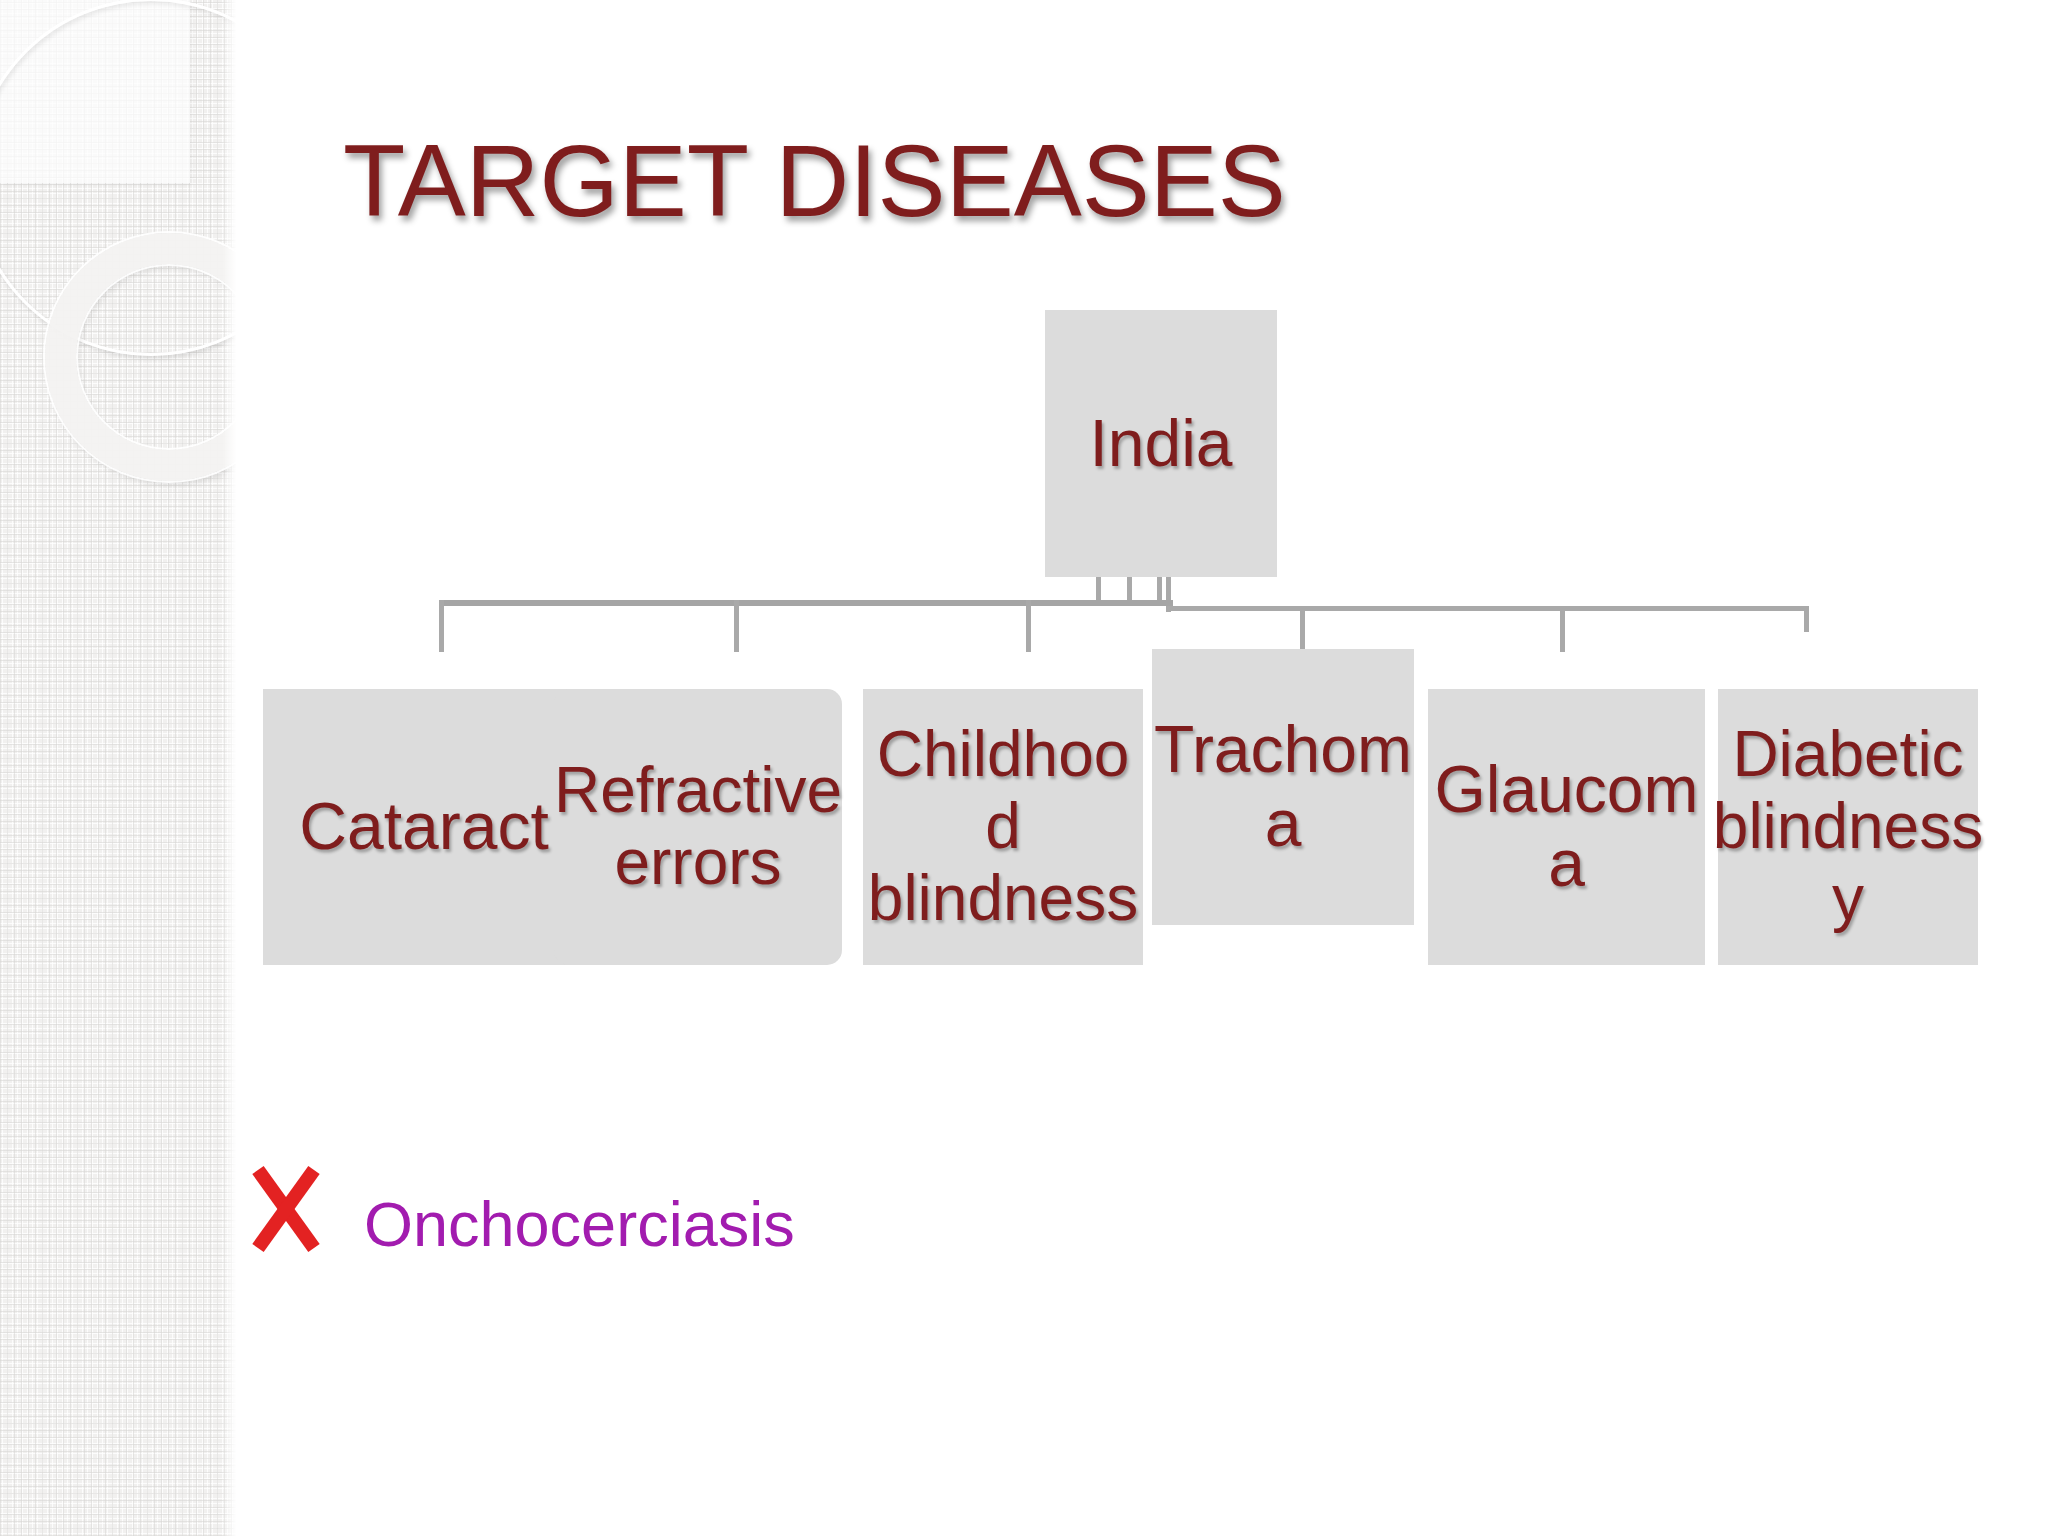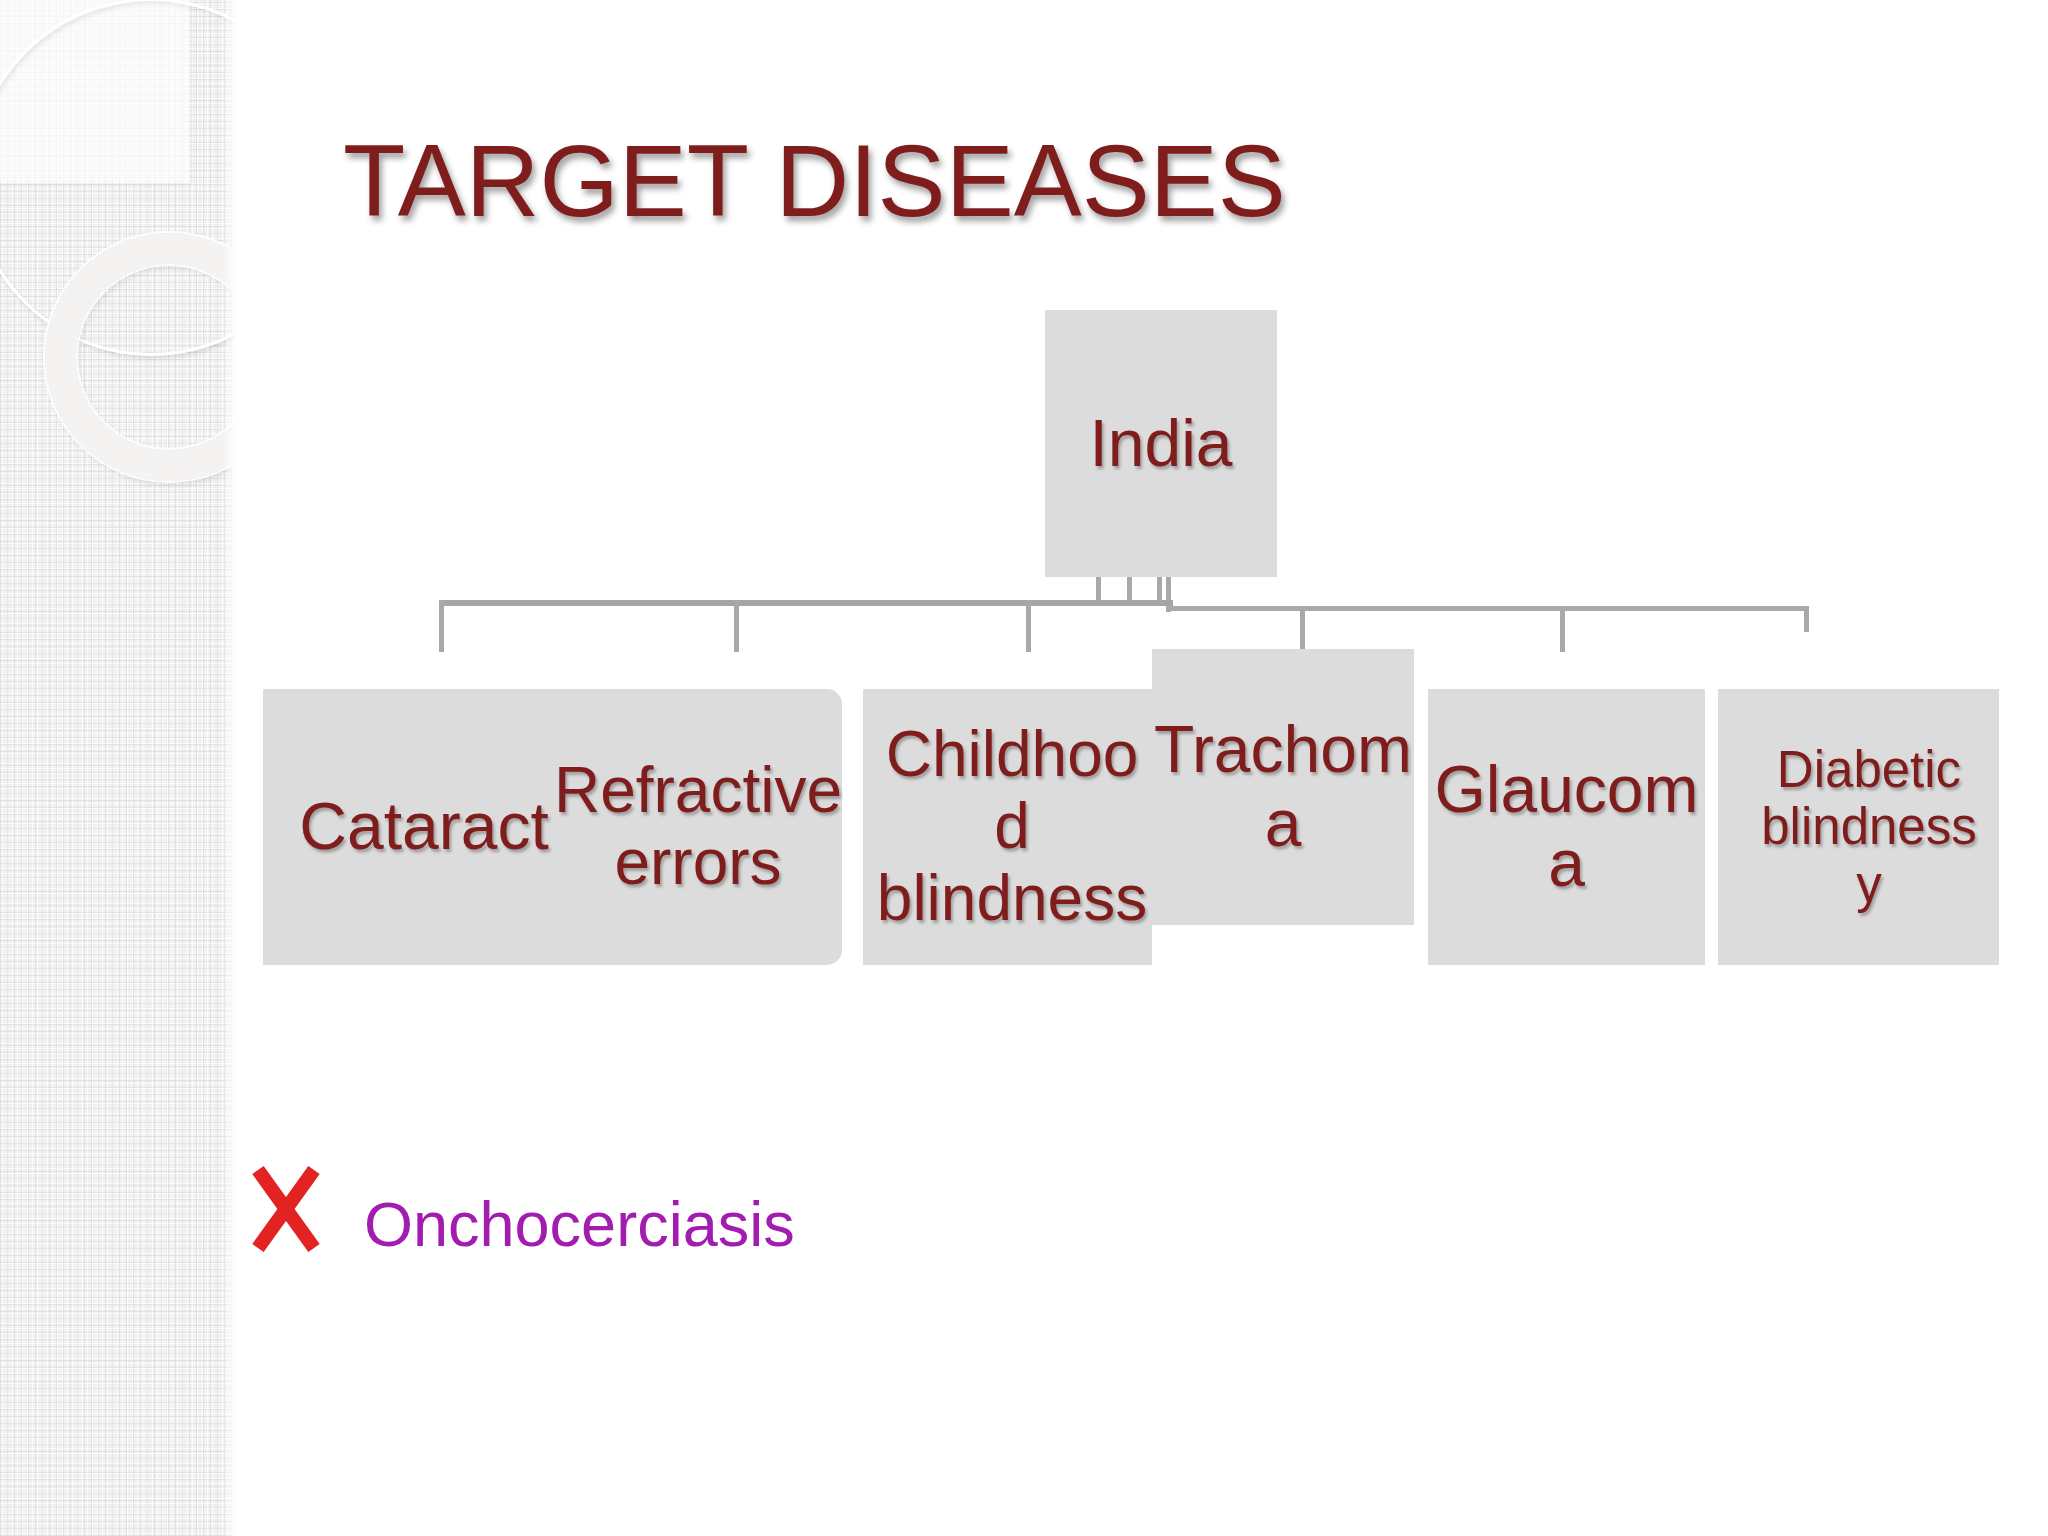--- a/index.html
+++ b/index.html
@@ -59,24 +59,24 @@
     background:#dcdcdc;
     display:flex;align-items:center;justify-content:center;
     text-align:center;
     color:#7f1d1d;
     font-size:66px;line-height:1.12;
     text-shadow:2px 3px 3px rgba(0,0,0,.28);
   }
   .node-root{left:1045px;top:310px;width:232px;height:267px;}
   .node-c1{left:263px; top:689px;width:322px;height:276px;}
   .node-c2{left:554px; top:689px;width:288px;height:276px;font-size:64px;border-radius:15px;}
-  .node-c3{left:863px; top:689px;width:280px;height:276px;font-size:64px;padding-left:9px;}
+  .node-c3{left:863px; top:689px;width:280px;height:276px;font-size:64px;}
   .node-c4{left:1152px;top:649px;width:262px;height:276px;}
   .node-c5{left:1428px;top:689px;width:277px;height:276px;}
-  .node-c6{left:1718px;top:689px;width:260px;height:276px;font-size:51px;padding-left:21px;}
+  .node-c6{left:1718px;top:689px;width:260px;height:276px;font-size:64px;}
   .conn{position:absolute;background:#a9a9a9;}
   .stub1{left:1096px;top:577px;width:5px;height:29px;}
   .stub2{left:1127px;top:577px;width:5px;height:29px;}
   .stub3{left:1157px;top:577px;width:5px;height:29px;}
   .stub4{left:1166px;top:577px;width:5px;height:35px;}
   .hline-left {left:439px; top:600px;width:734px;height:6px;background:#a5a5a5;}
   .hline-right{left:1166px;top:606px;width:643px;height:5px;}
   .tick1{left:439px; top:600px;width:5px;height:52px;}
   .tick2{left:734px; top:600px;width:5px;height:52px;}
   .tick3{left:1026px;top:600px;width:5px;height:52px;}

